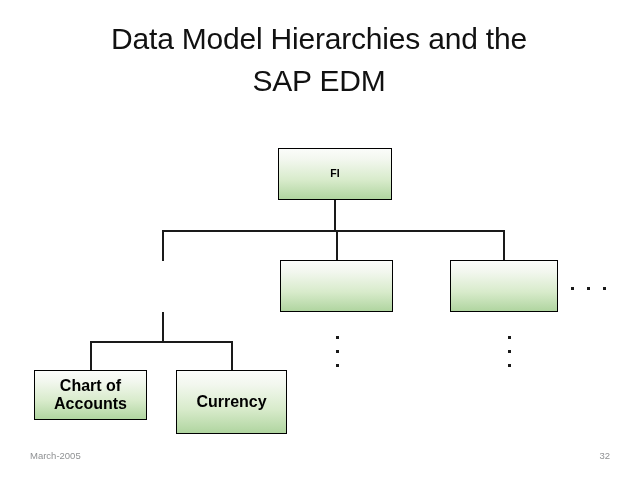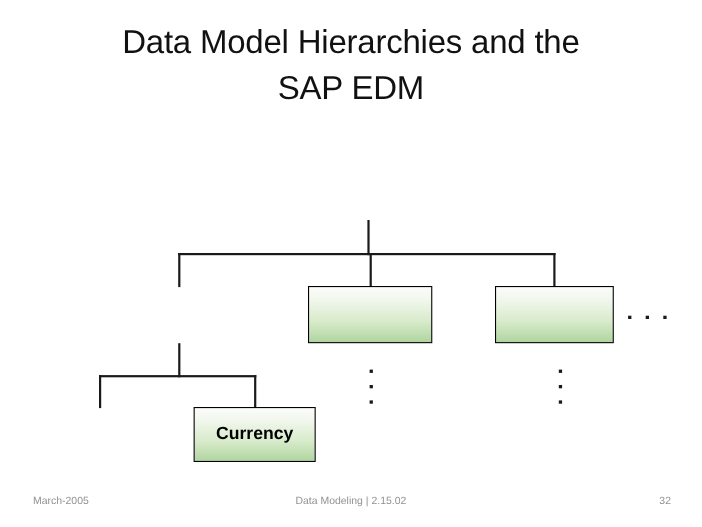--- a/index.html
+++ b/index.html
@@ -114,27 +114,34 @@
   <div id="diagram">
       <div class="line v" style="left: 334px; top: 200px; height: 32px; background: rgb(26, 26, 26);"></div>
       <div class="line h" style="left: 162px; top: 230px; width: 343px; background: rgb(26, 26, 26);"></div>
       <div class="line v" style="left: 162px; top: 230px; height: 31px; background: rgb(26, 26, 26);"></div>
       <div class="line v" style="left: 336px; top: 230px; height: 31px; background: rgb(26, 26, 26);"></div>
       <div class="line v" style="left: 503px; top: 230px; height: 31px; background: rgb(26, 26, 26);"></div>
       <div class="line v" style="left: 162px; top: 312px; height: 31px; background: rgb(26, 26, 26);"></div>
       <div class="line h" style="left: 90px; top: 341px; width: 143px; background: rgb(26, 26, 26);"></div>
       <div class="line v" style="left: 90px; top: 341px; height: 30px; background: rgb(26, 26, 26);"></div>
       <div class="line v" style="left: 231px; top: 341px; height: 30px; background: rgb(26, 26, 26);"></div>
+      <div class="node size-root" style="left: 278px; top: 148px; width: 114px; height: 52px; border-color: rgb(0, 0, 0);">
+        <div class="node-label">FI</div>
+      </div>
       <div class="node size-mid" style="left: 280px; top: 260px; width: 113px; height: 52px; border-color: rgb(0, 0, 0);">
         <div class="node-label"></div>
       </div>
       <div class="node size-mid" style="left: 450px; top: 260px; width: 108px; height: 52px; border-color: rgb(0, 0, 0);">
         <div class="node-label"></div>
       </div>
-      <div class="node size-leaf" style="left: 176px; top: 370px; width: 111px; height: 50px; border-color: rgb(0, 0, 0);">
+      <div class="node size-leaf" style="left: 34px; top: 370px; width: 113px; height: 50px; border-color: rgb(0, 0, 0);">
+        <div class="node-label">Chart of
+Accounts</div>
+      </div>
+      <div class="node size-leaf" style="left: 176px; top: 370px; width: 111px; height: 64px; border-color: rgb(0, 0, 0);">
         <div class="node-label">Currency</div>
       </div>
       <div class="dots horizontal" style="left: 571px; top: 287px;">
         <span class="dot" style="left: 0px; background: rgb(26, 26, 26);"></span>
         <span class="dot" style="left: 16px; background: rgb(26, 26, 26);"></span>
         <span class="dot" style="left: 32px; background: rgb(26, 26, 26);"></span>
       </div>
       <div class="dots vertical" style="left: 336px; top: 336px;">
         <span class="dot" style="top: 0px; background: rgb(26, 26, 26);"></span>
         <span class="dot" style="top: 14px; background: rgb(26, 26, 26);"></span>
@@ -142,17 +149,16 @@
       </div>
       <div class="dots vertical" style="left: 508px; top: 336px;">
         <span class="dot" style="top: 0px; background: rgb(26, 26, 26);"></span>
         <span class="dot" style="top: 14px; background: rgb(26, 26, 26);"></span>
         <span class="dot" style="top: 28px; background: rgb(26, 26, 26);"></span>
       </div>
     </div>
 
   <div class="footer-item footer-left">March-2005</div>
 
-  <div class="footer-item footer-center">Data Modeling | 2.15.02</div>
 
   <div class="footer-item footer-right">32</div>
 
 </div>
 
 </body></html>

